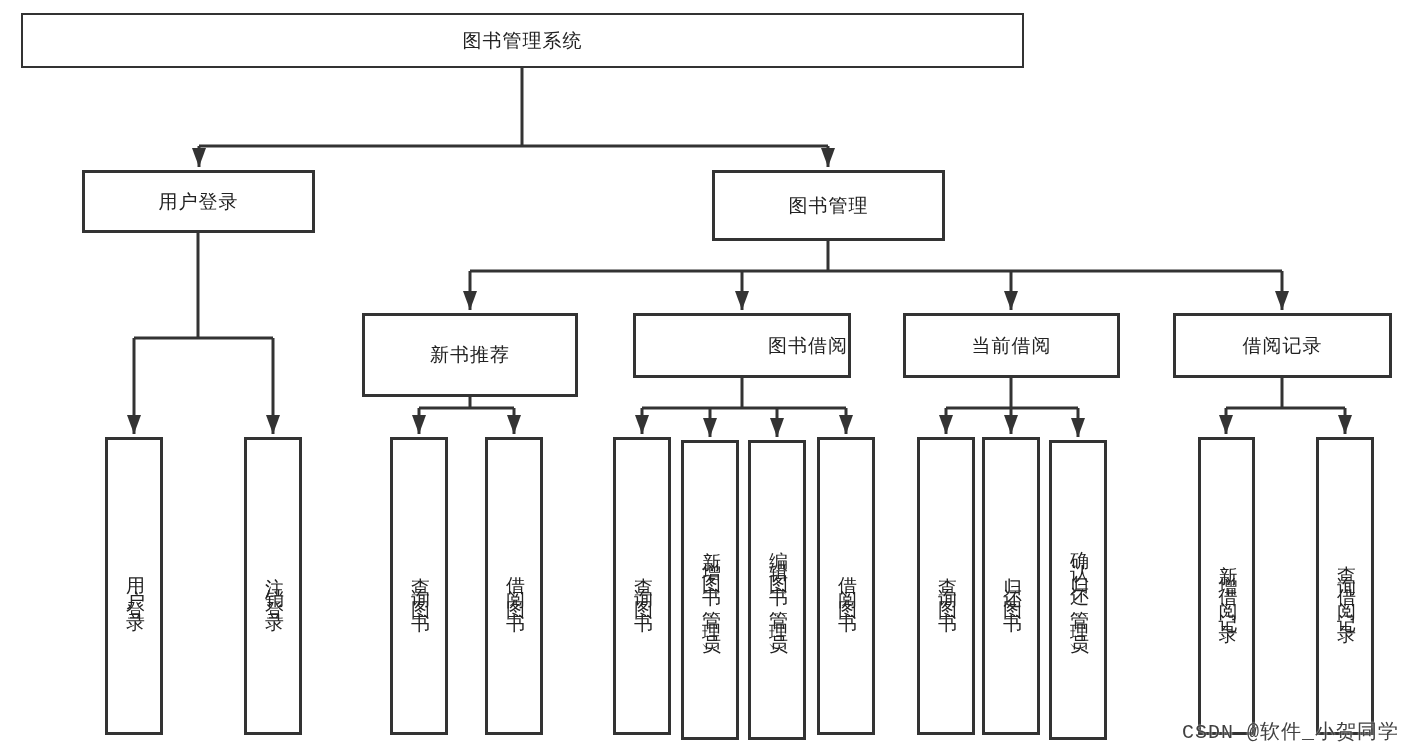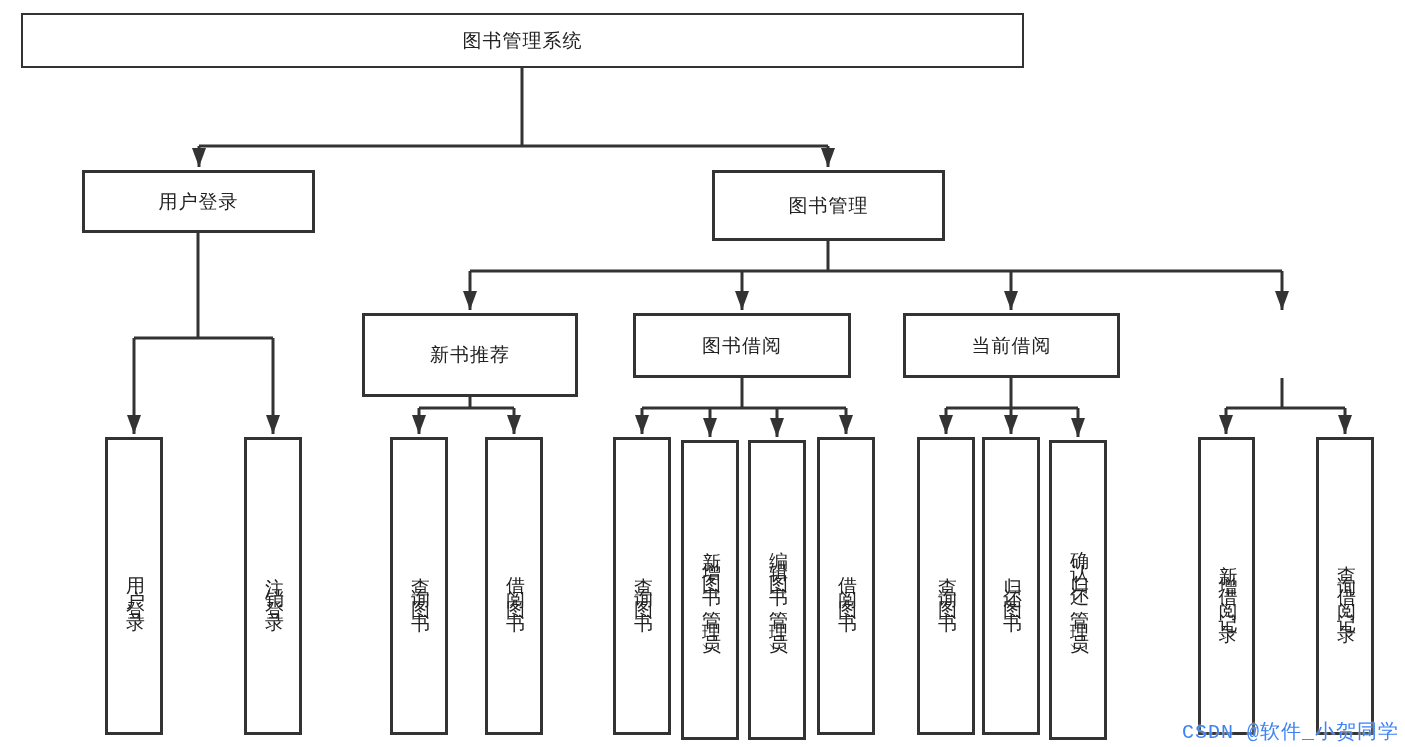--- a/index.html
+++ b/index.html
@@ -19,35 +19,35 @@
   .vbox .vtxt{
     writing-mode:vertical-rl;text-orientation:mixed;
     font-size:19px;line-height:1;letter-spacing:12px;
     display:block;
   }
   
   .n-root{left:21px;top:13px;width:1003px;height:55px;}
   .n-l2a{left:82px;top:170px;width:233px;height:63px;}
   .n-l2b{left:712px;top:170px;width:233px;height:71px;}
   .n-l3a{left:362px;top:313px;width:216px;height:84px;}
-  .n-l3b{left:633px;top:313px;width:218px;height:65px;}
+  .n-l3b{left:633px;top:313px;width:218px;height:65px;justify-content:flex-end;}
   .n-l3c{left:903px;top:313px;width:217px;height:65px;justify-content:center;}
   .n-l3d{left:1173px;top:313px;width:219px;height:65px;}
   .v1{left:105px;}  .v2{left:244px;}
   .v3{left:390px;}  .v4{left:485px;}
   .v5{left:613px;}
   .v6{left:681px;top:440px;height:300px;}
   .v7{left:748px;top:440px;height:300px;}
   .v8{left:817px;}
   .v9{left:917px;}  .v10{left:982px;}
   .v11{left:1049px;top:440px;height:300px;}
   .v12{left:1198px;width:57px;} .v13{left:1316px;}
   .watermark{
     position:absolute;right:6px;bottom:2px;z-index:3;
-    font-size:20px;color:#3b82f6;letter-spacing:1px;
+    font-size:20px;color:#404040;letter-spacing:1px;
     text-shadow:0 0 2px #ffffff;
   }
 </style>
 </head>
 <body>
 
 <div class="canvas">
 
   <svg class="wires" width="1405" height="747" aria-hidden="true">
     <defs>
@@ -112,20 +112,23 @@
 
   <div class="box hbox n-l3a">
     <span>新书推荐</span>
   </div>
   <div class="box hbox n-l3b">
     <span>图书借阅</span>
   </div>
   <div class="box hbox n-l3c">
     <span>当前借阅</span>
   </div>
+  <div class="box hbox n-l3d">
+    <span>借阅记录</span>
+  </div>
 
   <div class="box vbox v1">
     <span class="vtxt">用户登录</span>
   </div>
   <div class="box vbox v2">
     <span class="vtxt">注销登录</span>
   </div>
 
   <div class="box vbox v3">
     <span class="vtxt">查询图书</span>

